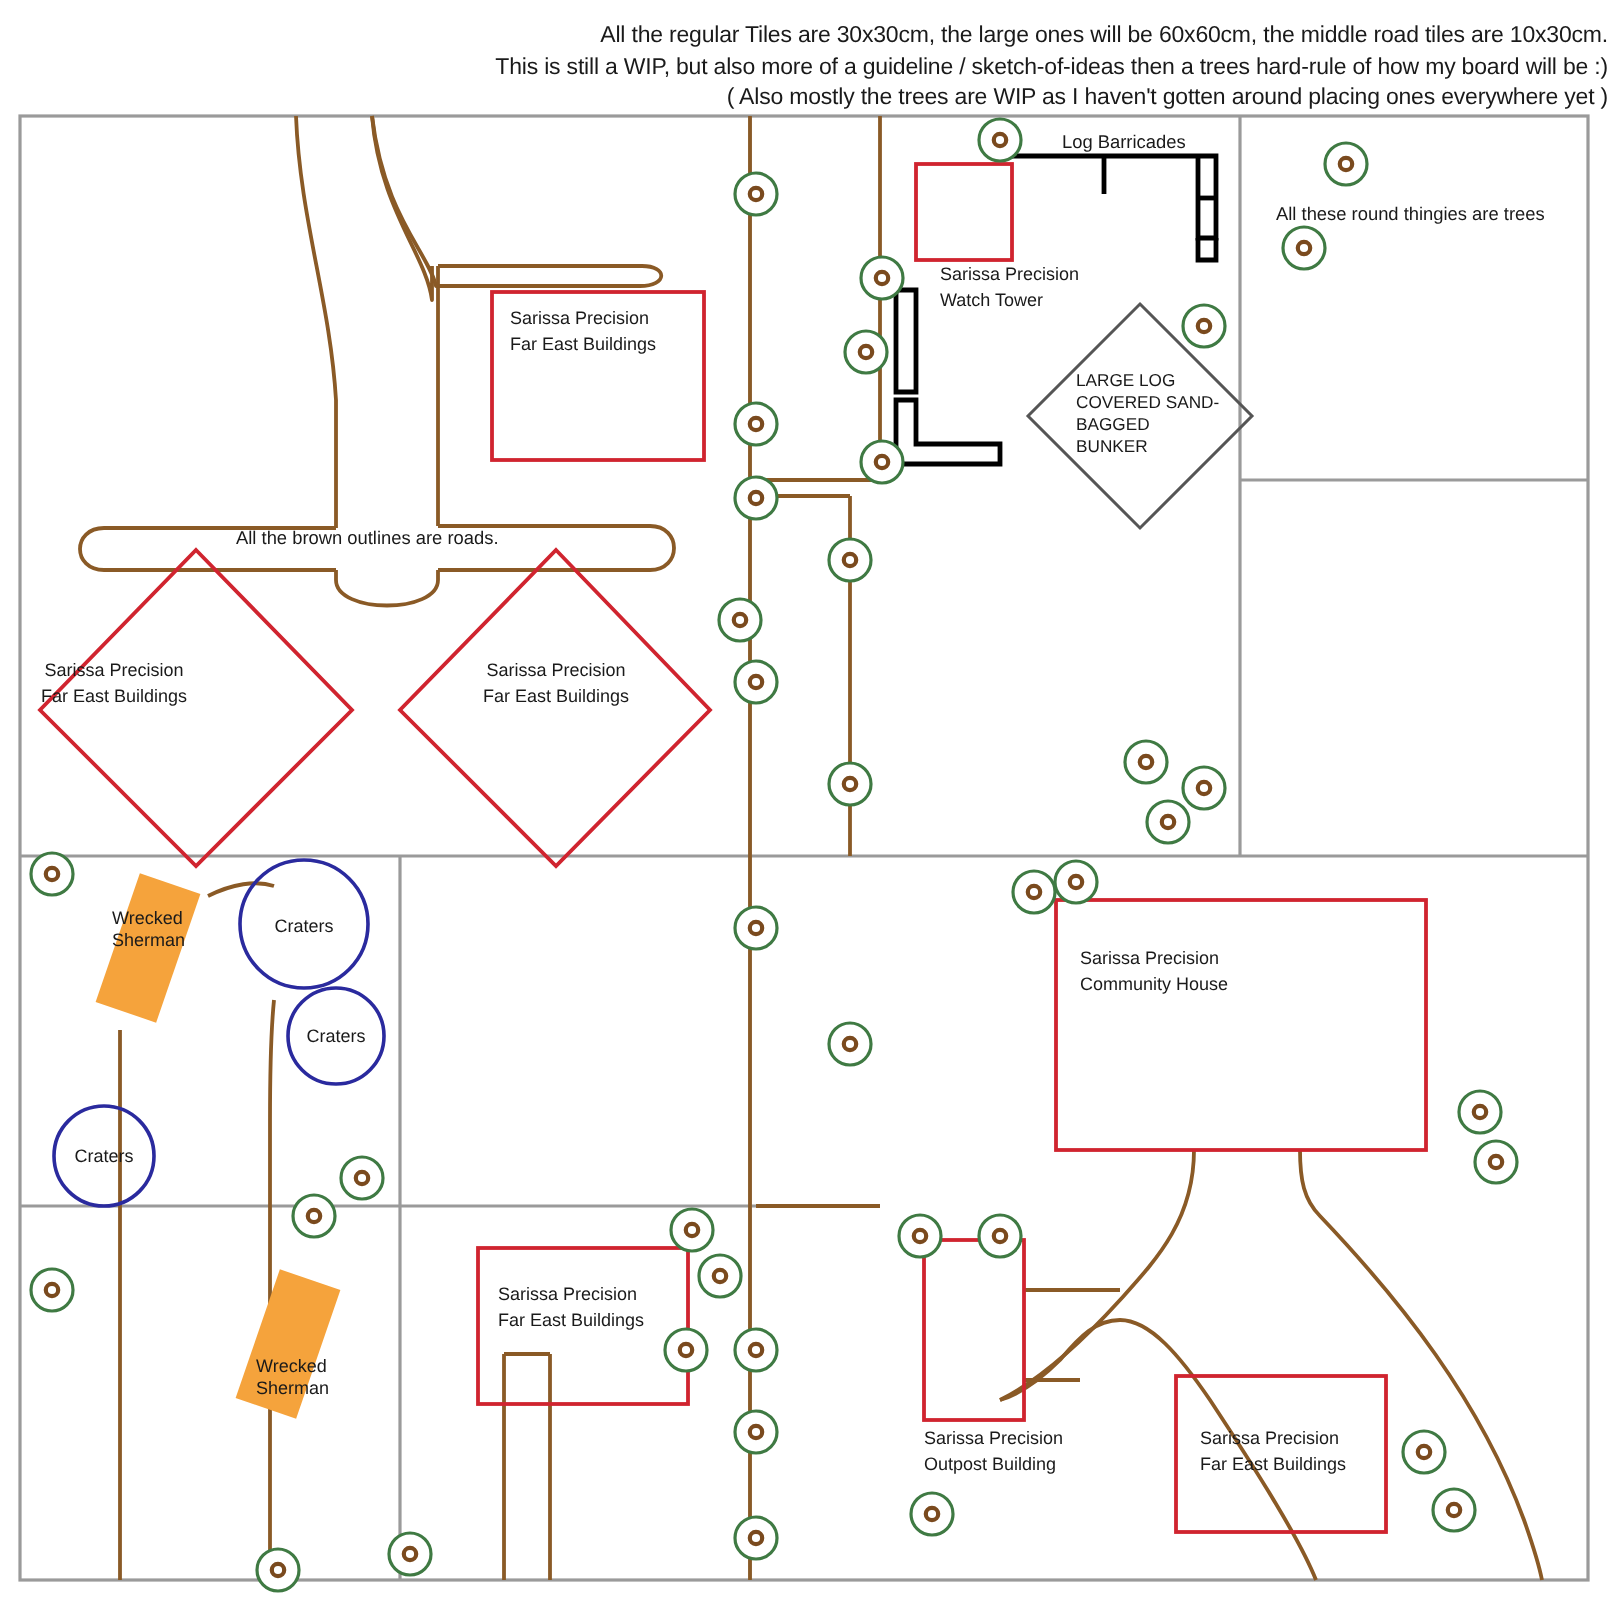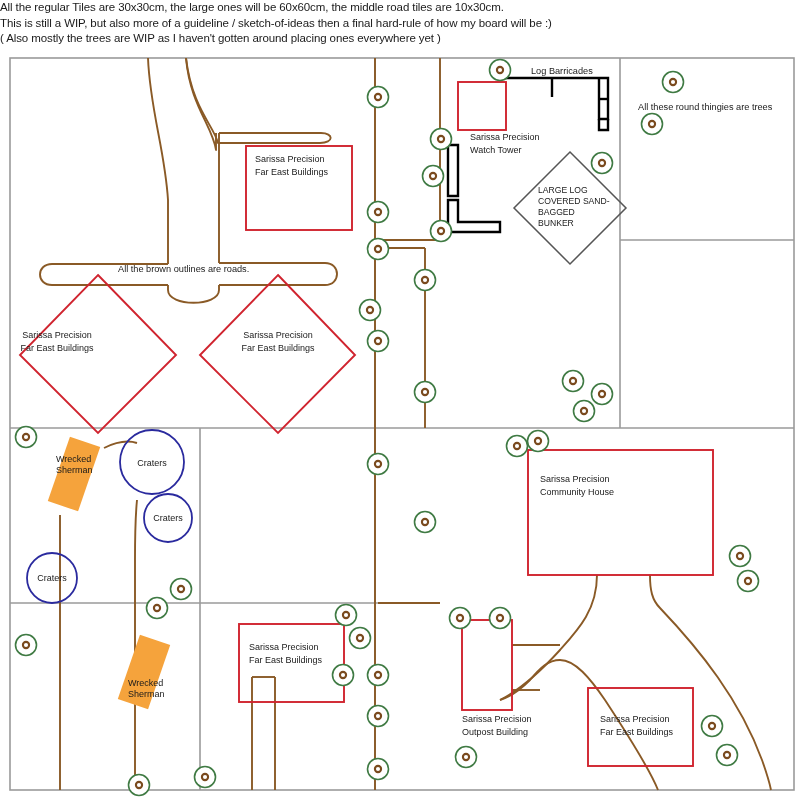--- a/index.html
+++ b/index.html
@@ -19,22 +19,22 @@
     position: relative;
     width: 804px;
     height: 800px;
     background: #ffffff;
   }
   .header {
     position: absolute;
     top: 0;
     left: 0;
     width: 804px;
-    text-align: left;
-    padding-top: 0;
+    text-align: right;
+    padding-top: 11px;
     box-sizing: border-box;
   }
   .header-line {
     font-size: 11.5px;
     color: #1a1a1a;
     line-height: 15.5px;
     white-space: nowrap;
     letter-spacing: -0.1px;
   }
   svg.board {
@@ -60,21 +60,21 @@
     fill: #1a1a1a;
   }
 </style>
 </head>
 <body>
 
 <div id="root">
 
   <div class="header">
     <div class="header-line">All the regular Tiles are 30x30cm, the large ones will be 60x60cm, the middle road tiles are 10x30cm.</div>
-    <div class="header-line">This is still a WIP, but also more of a guideline / sketch-of-ideas then a final hard-rule of how my board will be :)</div>
+    <div class="header-line">This is still a WIP, but also more of a guideline / sketch-of-ideas then a trees hard-rule of how my board will be :)</div>
     <div class="header-line">( Also mostly the trees are WIP as I haven't gotten around placing ones everywhere yet )</div>
   </div>
 
   <svg class="board" viewBox="0 0 804 800">
 
     <g stroke="#9a9a9a" stroke-width="1.6" fill="none">
       <rect x="10" y="58" width="784" height="732"></rect>
 
       <line x1="200" y1="428" x2="200" y2="790"></line>
       <line x1="375" y1="58" x2="375" y2="790"></line>

